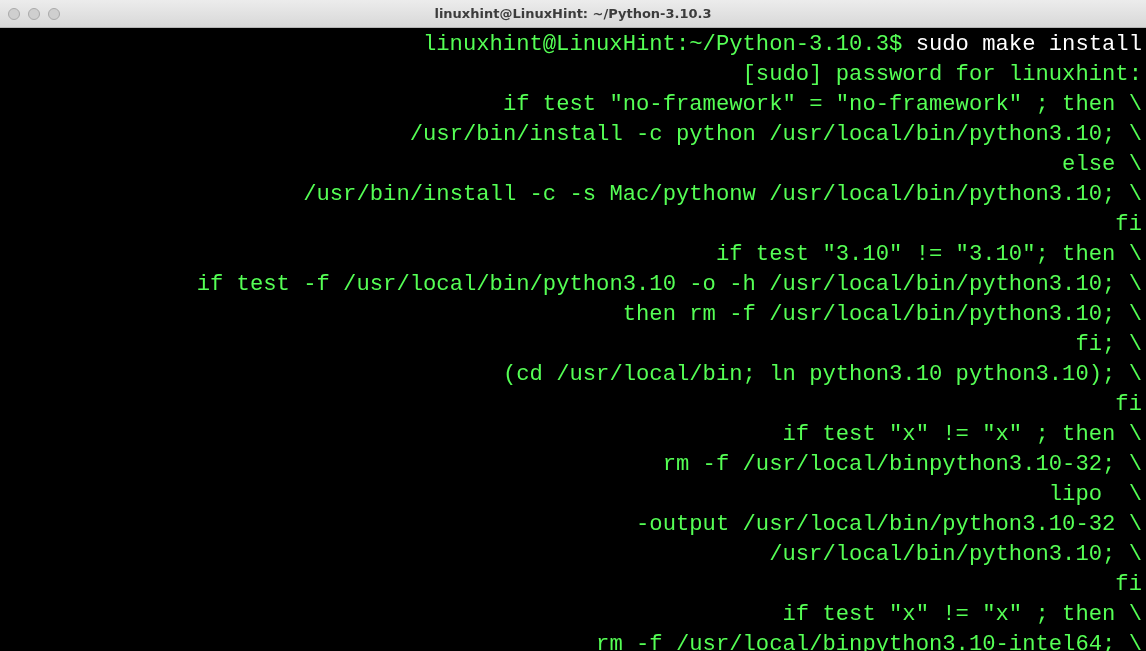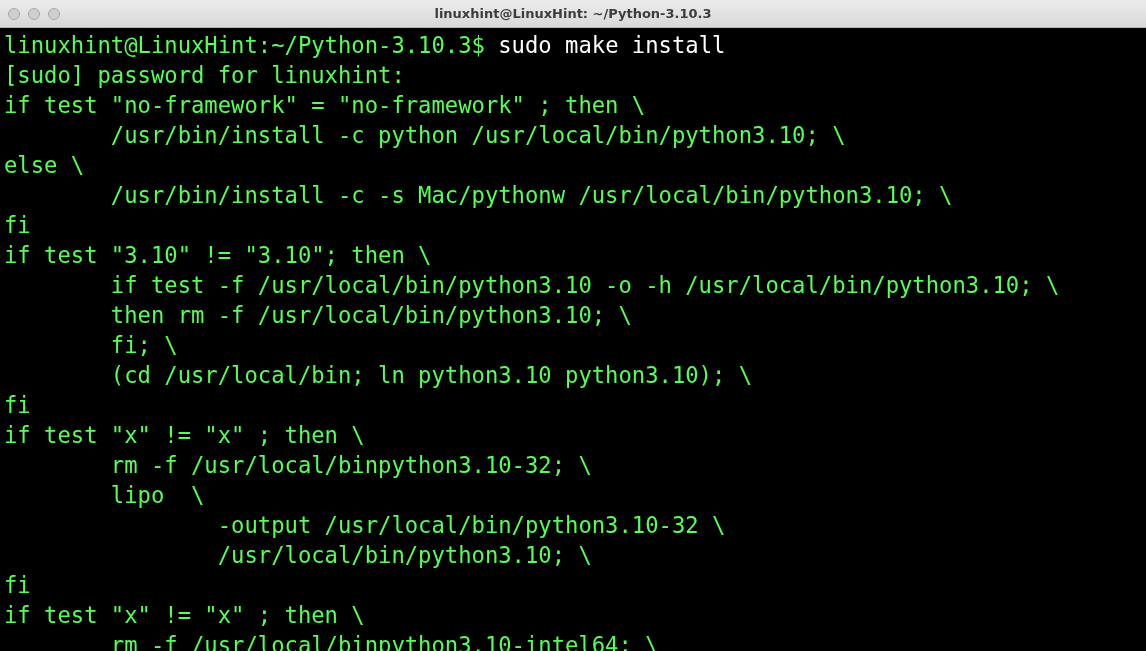--- a/index.html
+++ b/index.html
@@ -1,31 +1,31 @@
 <!DOCTYPE html>
 <html><head>
 <meta charset="utf-8">
 <style>
-  * { margin: 0; padding: 0; box-sizing: border-box; }
+  * { margin: 0; padding: 0; box-sizing: border-box; text-align: right; }
   html, body { width: 1146px; height: 651px; overflow: hidden; font-family: "DejaVu Sans Mono","Liberation Mono",monospace; }
   .window { width: 1146px; height: 651px; display: flex; flex-direction: column; background: #000; }
   .titlebar {
     height: 28px; flex: 0 0 28px;
     background: linear-gradient(to bottom,#ececec,#d8d8d8);
     border-bottom: 1px solid #b5b5b5;
     display: flex; align-items: center; justify-content: center;
     position: relative;
   }
   .titlebar .ctl { position: absolute; left: 8px; top: 50%; transform: translateY(-50%); display: flex; gap: 8px; }
   .titlebar .dot { width: 12px; height: 12px; border-radius: 50%; background: #cfcfcf; border: 1px solid #aaa; }
   .titlebar .title { font-family: "DejaVu Sans","Liberation Sans",sans-serif; font-size: 13px; font-weight: bold; color: #3c3c3c; }
   .terminal {
     flex: 1 1 auto; background: #000; color: #55ff55;
     font-size: 22.2px; line-height: 30px; padding: 2px 4px;
-    white-space: pre; overflow: hidden;
+    white-space: pre; overflow: hidden; font-family: Liberation Mono, monospace;
   }
   .prompt-user { color: #55ff55; }
   .prompt-path { color: #55ff55; }
   .cmd { color: #ffffff; }
 </style>
 </head>
 <body>
 
 <div class="window">
   <div class="titlebar">

